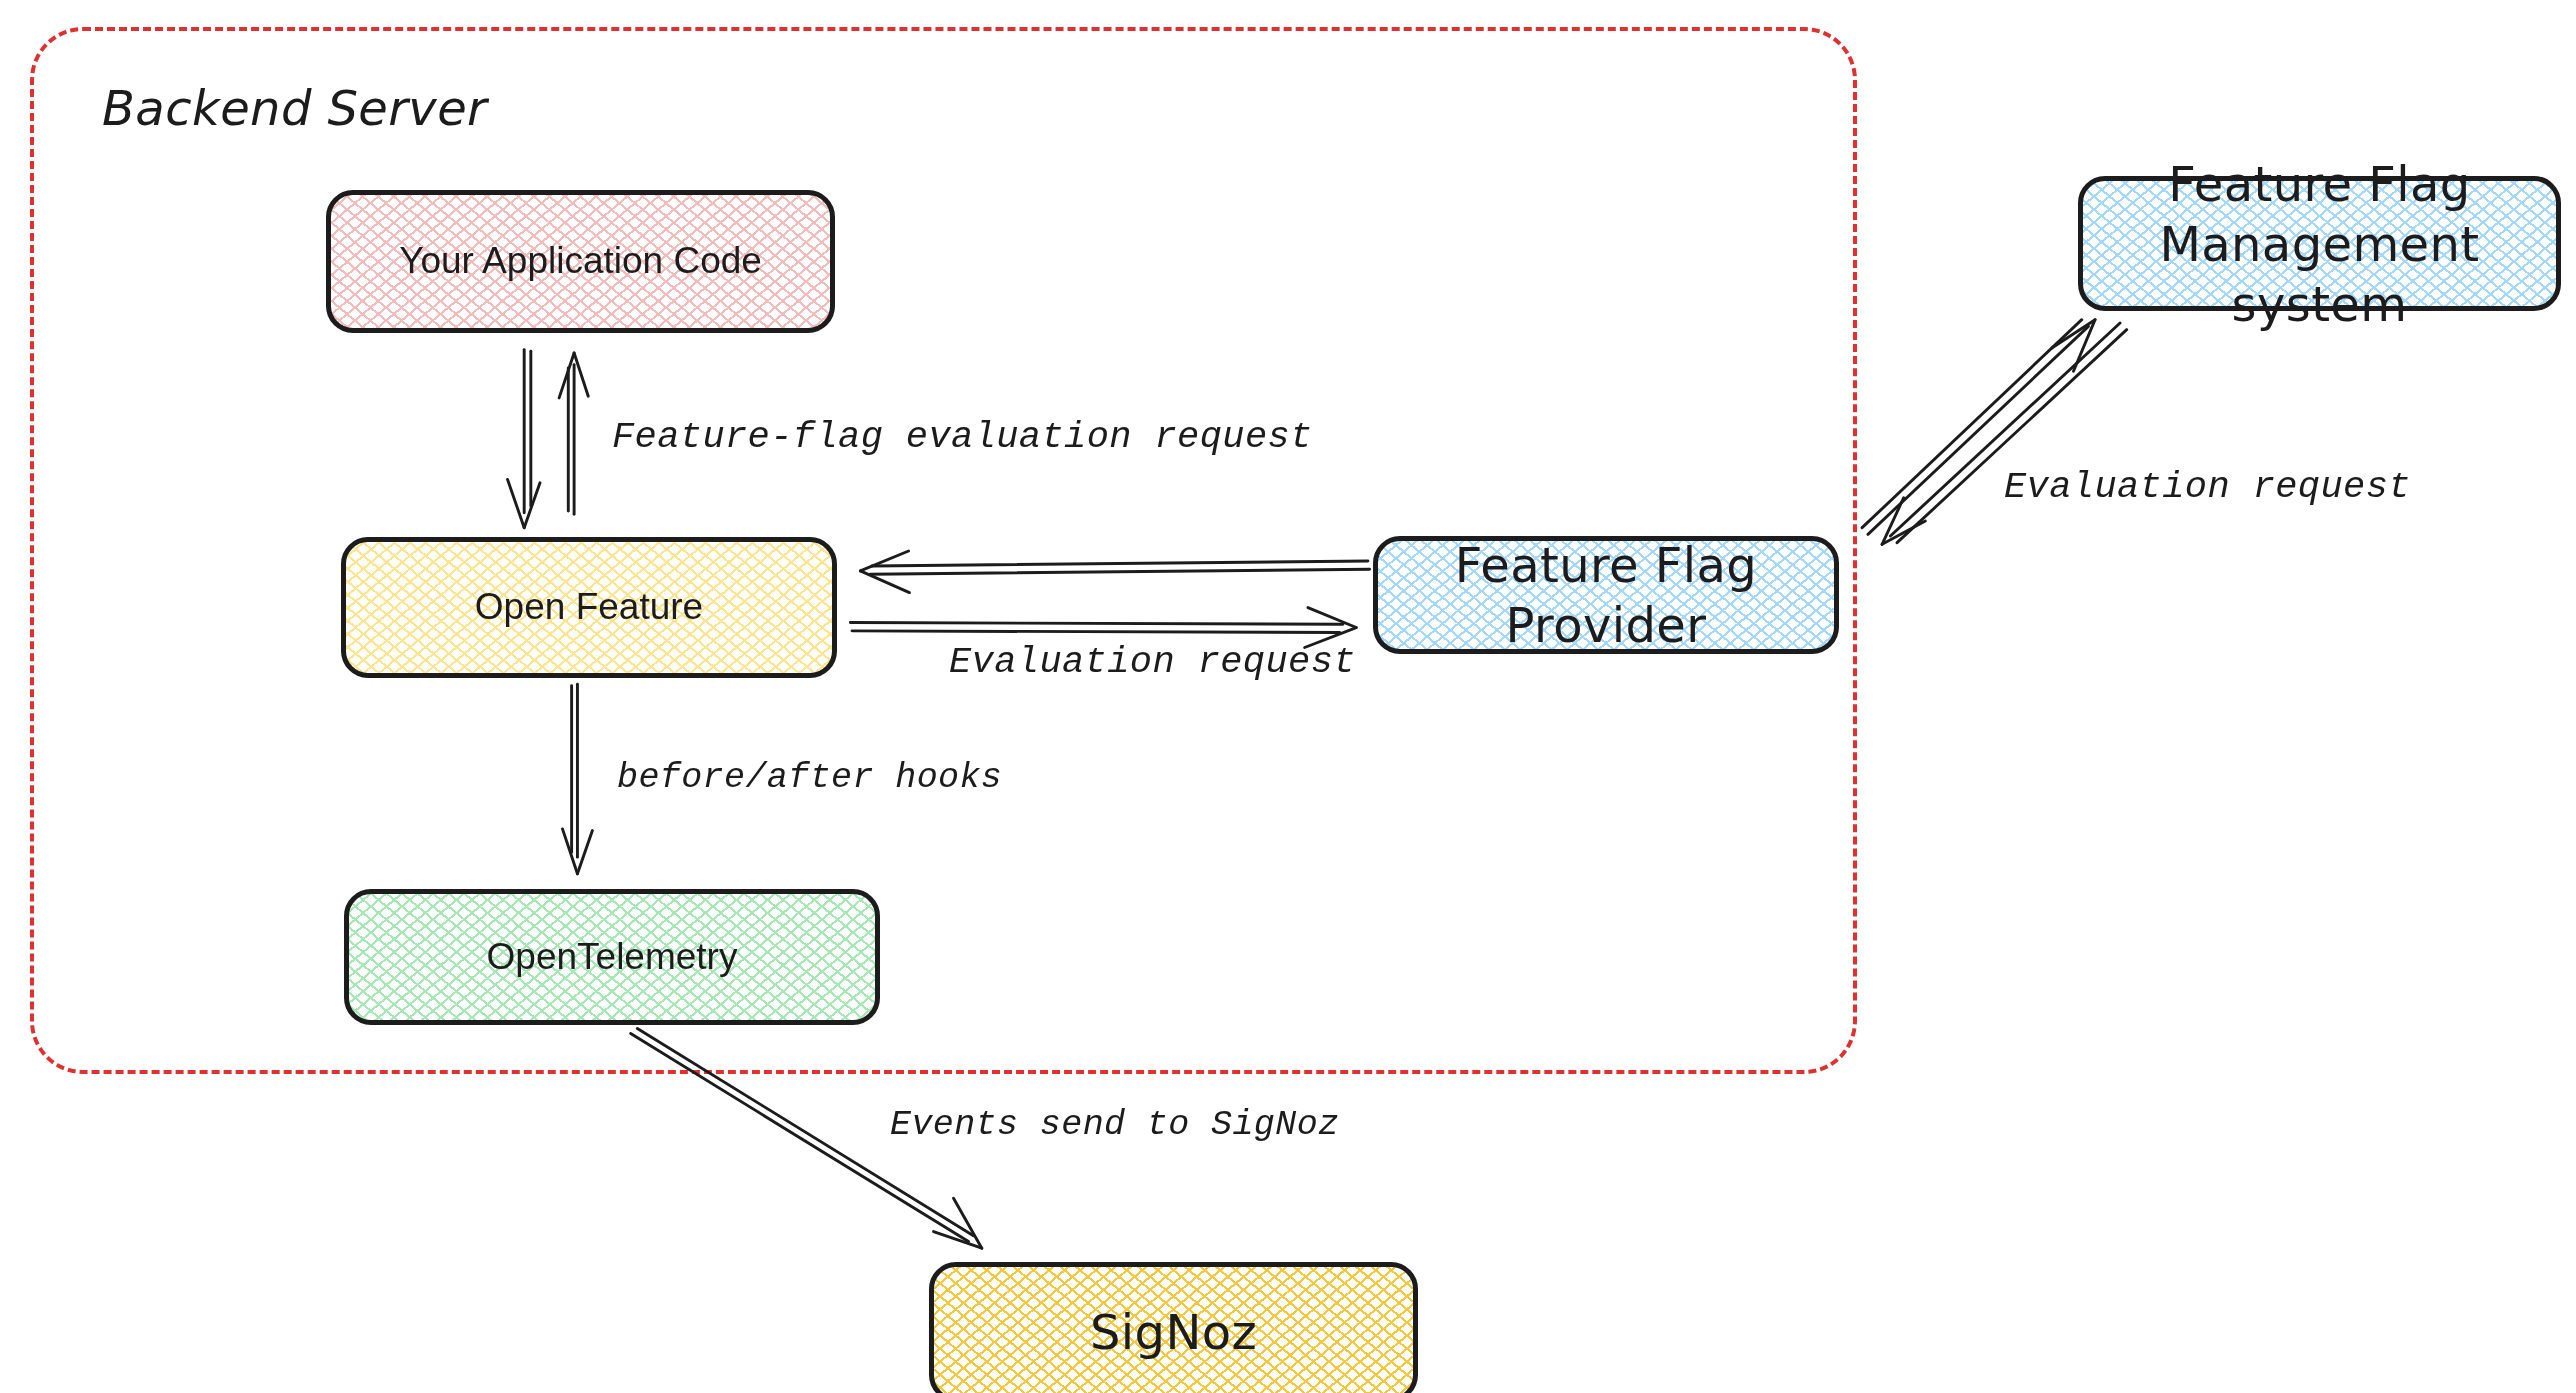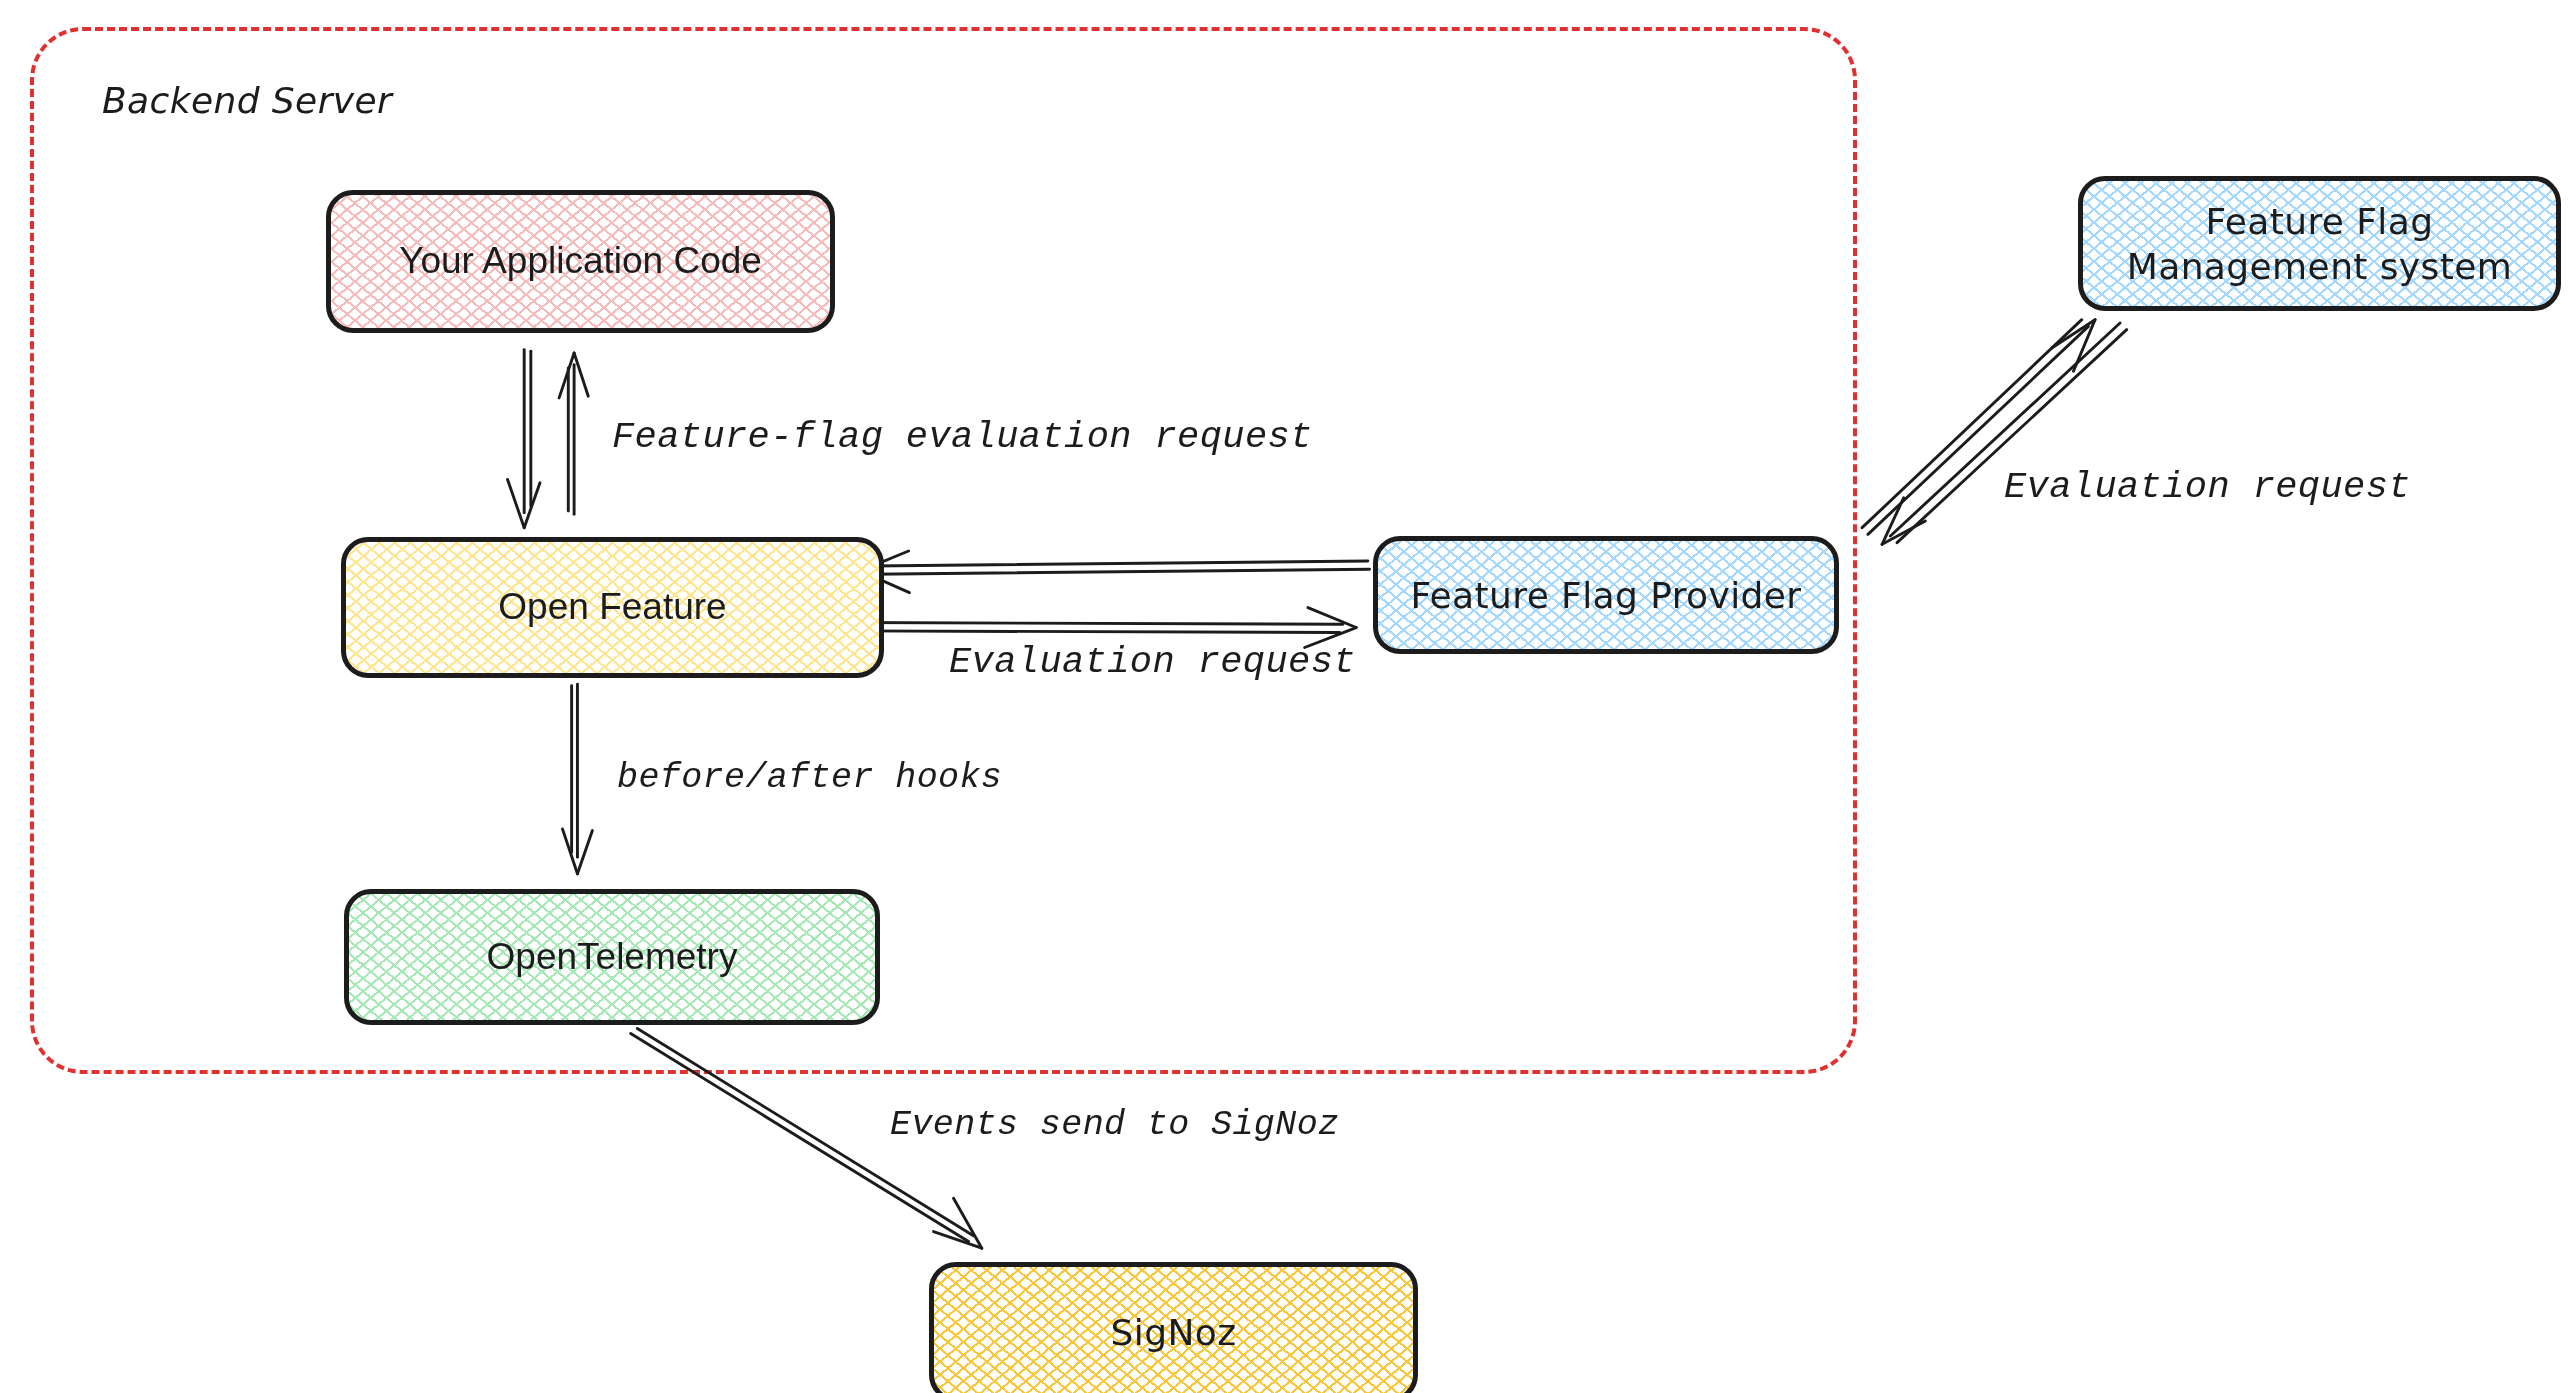--- a/index.html
+++ b/index.html
@@ -78,37 +78,37 @@
 
   
   .sans-label {
     font-family: "Liberation Sans", sans-serif;
     font-size: 37px;
     font-weight: 400;
   }
   .hand-label {
     font-family: "DejaVu Sans", sans-serif;
     font-weight: 500;
-    font-size: 36px;
+    font-size: 48px;
     letter-spacing: 0.4px;
   }
   .edge-label {
     position: absolute;
     font-family: Liberation Mono, monospace;
     font-style: italic;
     font-weight: 500;
     font-size: 37px;
     letter-spacing: 0.4px;
     white-space: nowrap;
   }
   .edge-label .l2 { display: block; margin-top: 6.7px; }
 
   
   #node-application   { left: 326px;  top: 190px;  width: 509px; height: 143px; }
-  #node-openfeature   { left: 341px;  top: 537px;  width: 543px; height: 141px; }
+  #node-openfeature   { left: 341px;  top: 537px;  width: 496px; height: 141px; }
   #node-opentelemetry { left: 344px;  top: 889px; width: 536px; height: 136px; }
   #node-provider      { left: 1373px; top: 536px;  width: 466px; height: 118px; }
   #node-management    { left: 2078px; top: 176px;  width: 483px; height: 135px; }
   #node-signoz        { left: 929px; top: 1246px; width: 489px; height: 140px; margin-top: 16px; }
 
   
   #lbl-ff-eval   { left: 612px;  top: 416px;  }
   #lbl-eval-mid  { left: 949px; top: 641px;  }
   #lbl-eval-right{ left: 2004px; top: 466px;  }
   #lbl-hooks     { left: 617px;  top: 751px;  font-size: 35px; }

